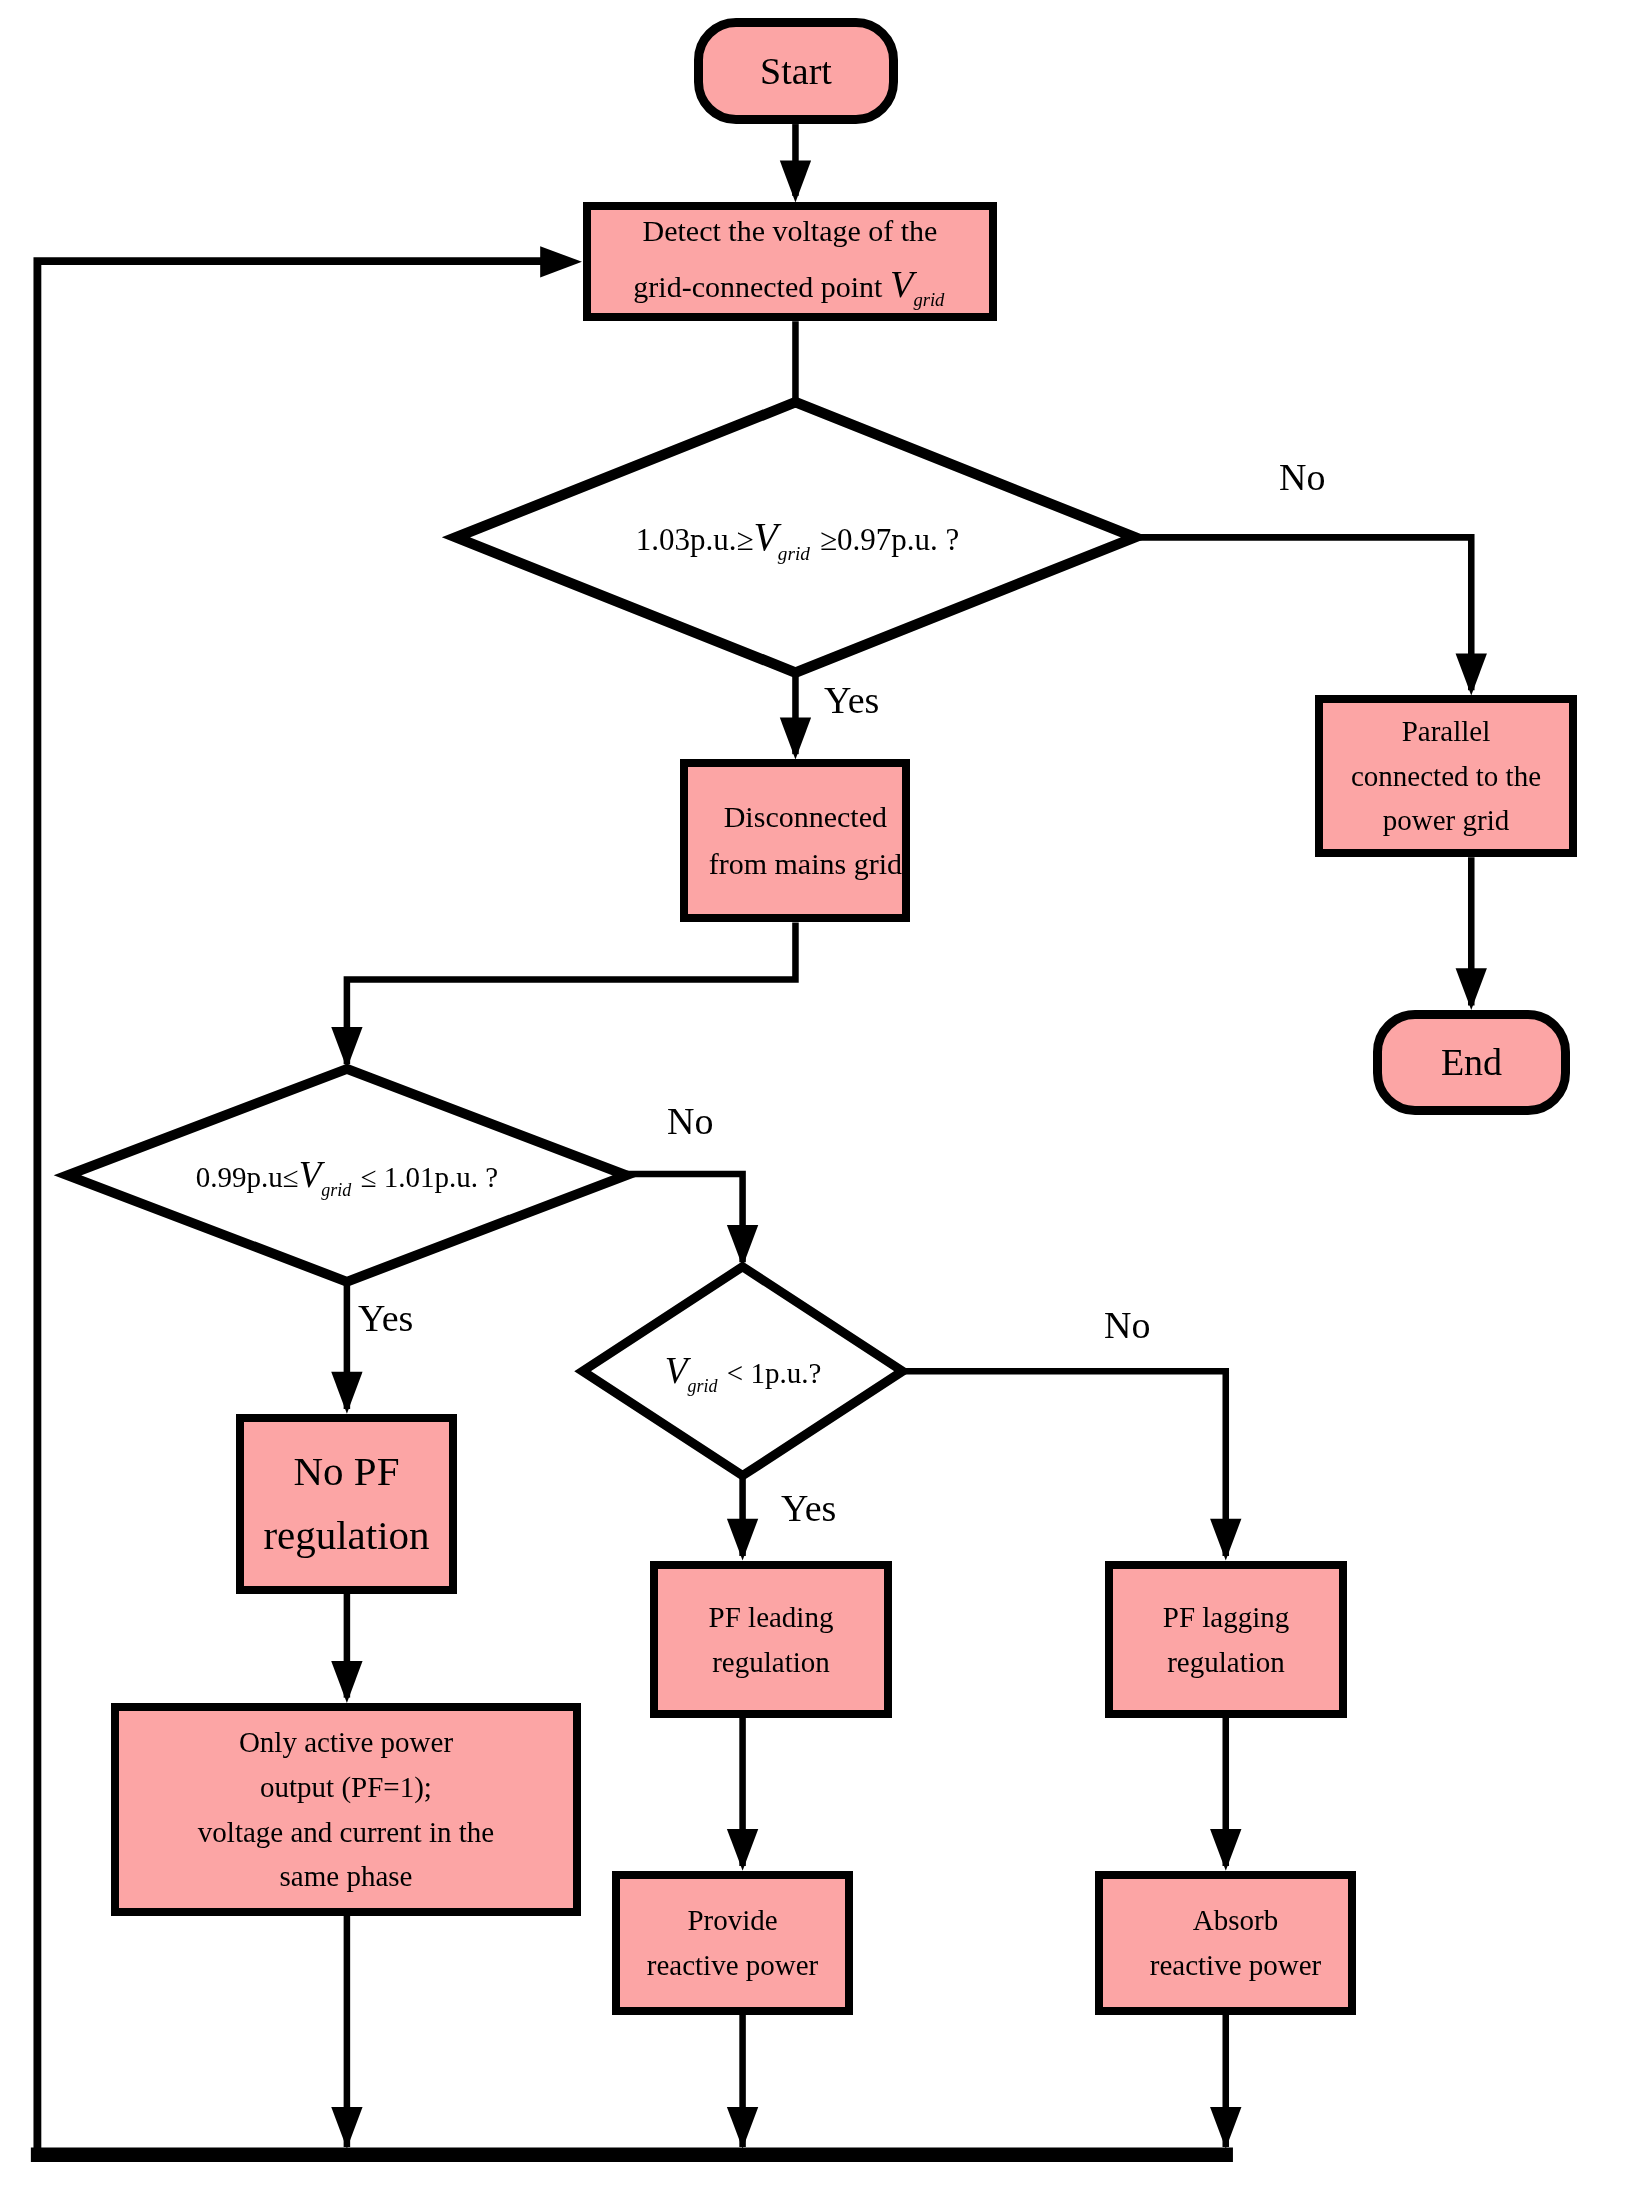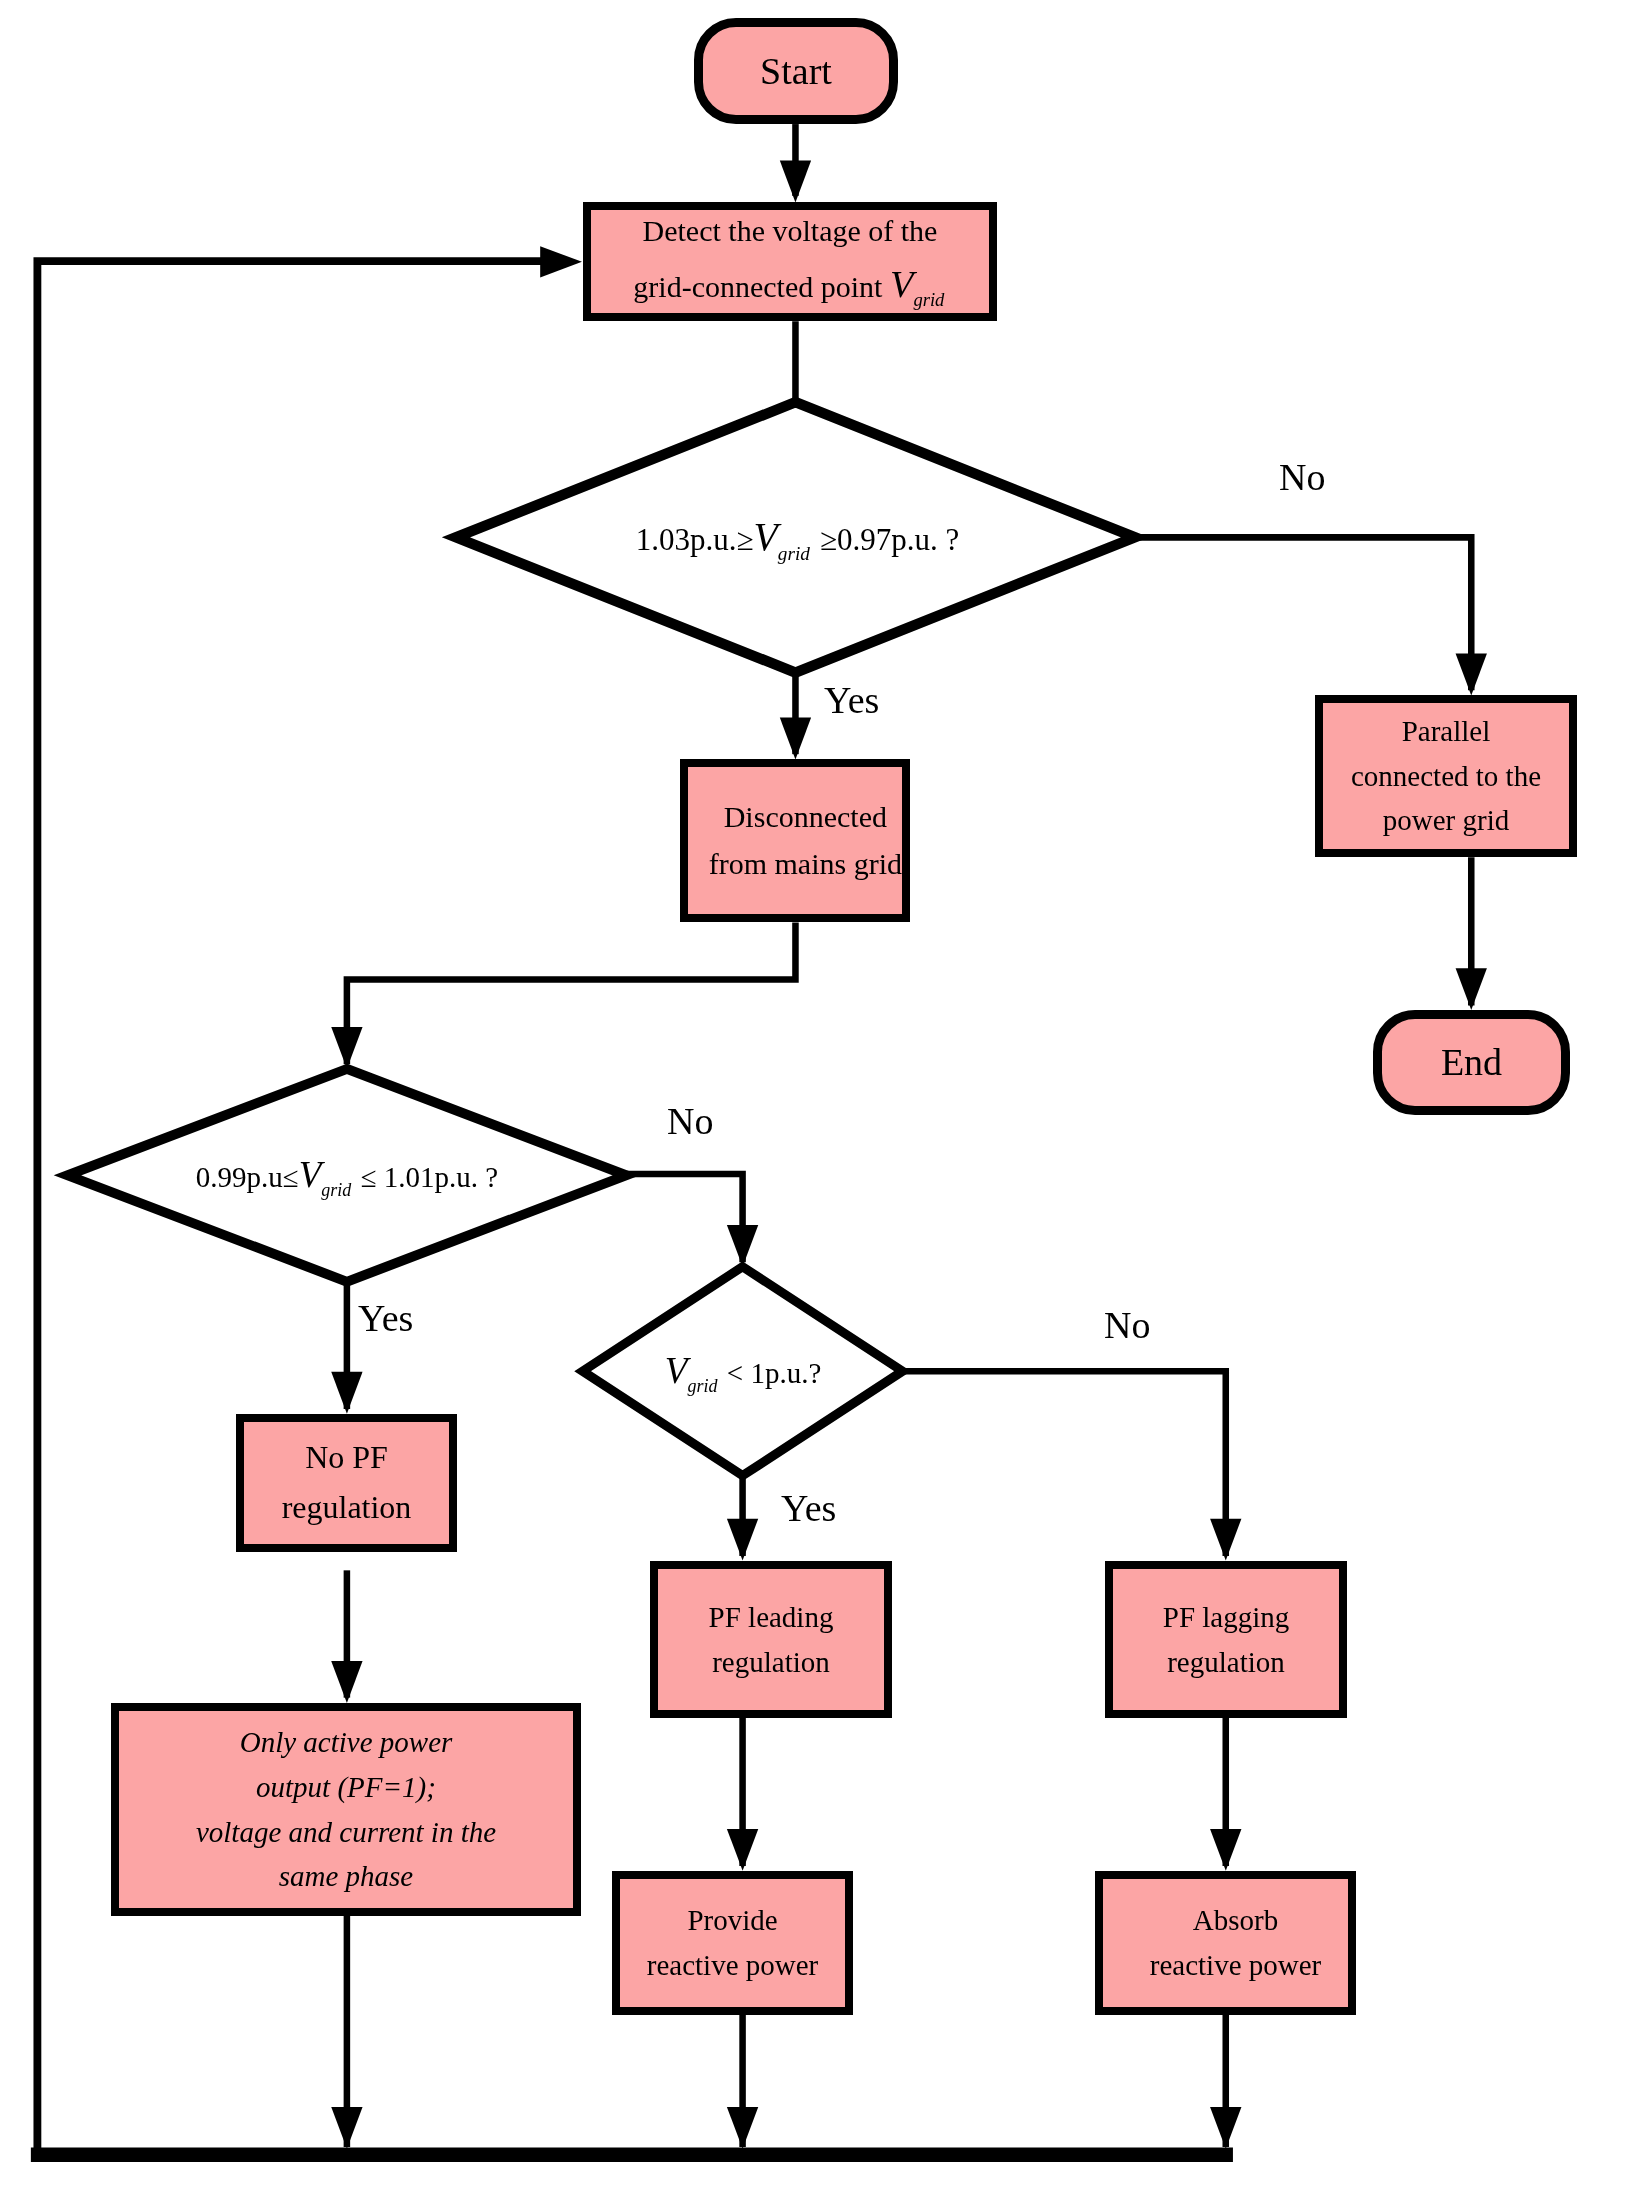--- a/index.html
+++ b/index.html
@@ -112,28 +112,28 @@
         <div class="tline"><span>0.99p.u≤</span><span class="vit">V</span><span class="vsub">grid</span><span> ≤ 1.01p.u. ?</span></div>
       </div>
   </div>
 
   <div class="dlabel" style="left:596px;top:1316px;width:294px;height:111px;font-size:29px;">
     <div>
         <div class="tline"><span class="vit">V</span><span class="vsub">grid</span><span> &lt; 1p.u.?</span></div>
       </div>
   </div>
 
-  <div class="node rectn" style="left:236px;top:1414px;width:221px;height:138px;font-size:32px;">
+  <div class="node rectn" style="left:236px;top:1414px;width:221px;height:180px;font-size:41px;">
     <div>
         <div class="tline">No PF</div>
         <div class="tline">regulation</div>
       </div>
   </div>
 
-  <div class="node rectn" style="left:111px;top:1703px;width:470px;height:213px;font-size:29px;font-style:italic;">
+  <div class="node rectn" style="left:111px;top:1703px;width:470px;height:213px;font-size:29px;">
     <div>
         <div class="tline">Only active power</div>
         <div class="tline">output (PF=1);</div>
         <div class="tline">voltage and current in the</div>
         <div class="tline">same phase</div>
       </div>
   </div>
 
   <div class="node rectn" style="left:650px;top:1561px;width:242px;height:157px;font-size:29px;">
     <div>

